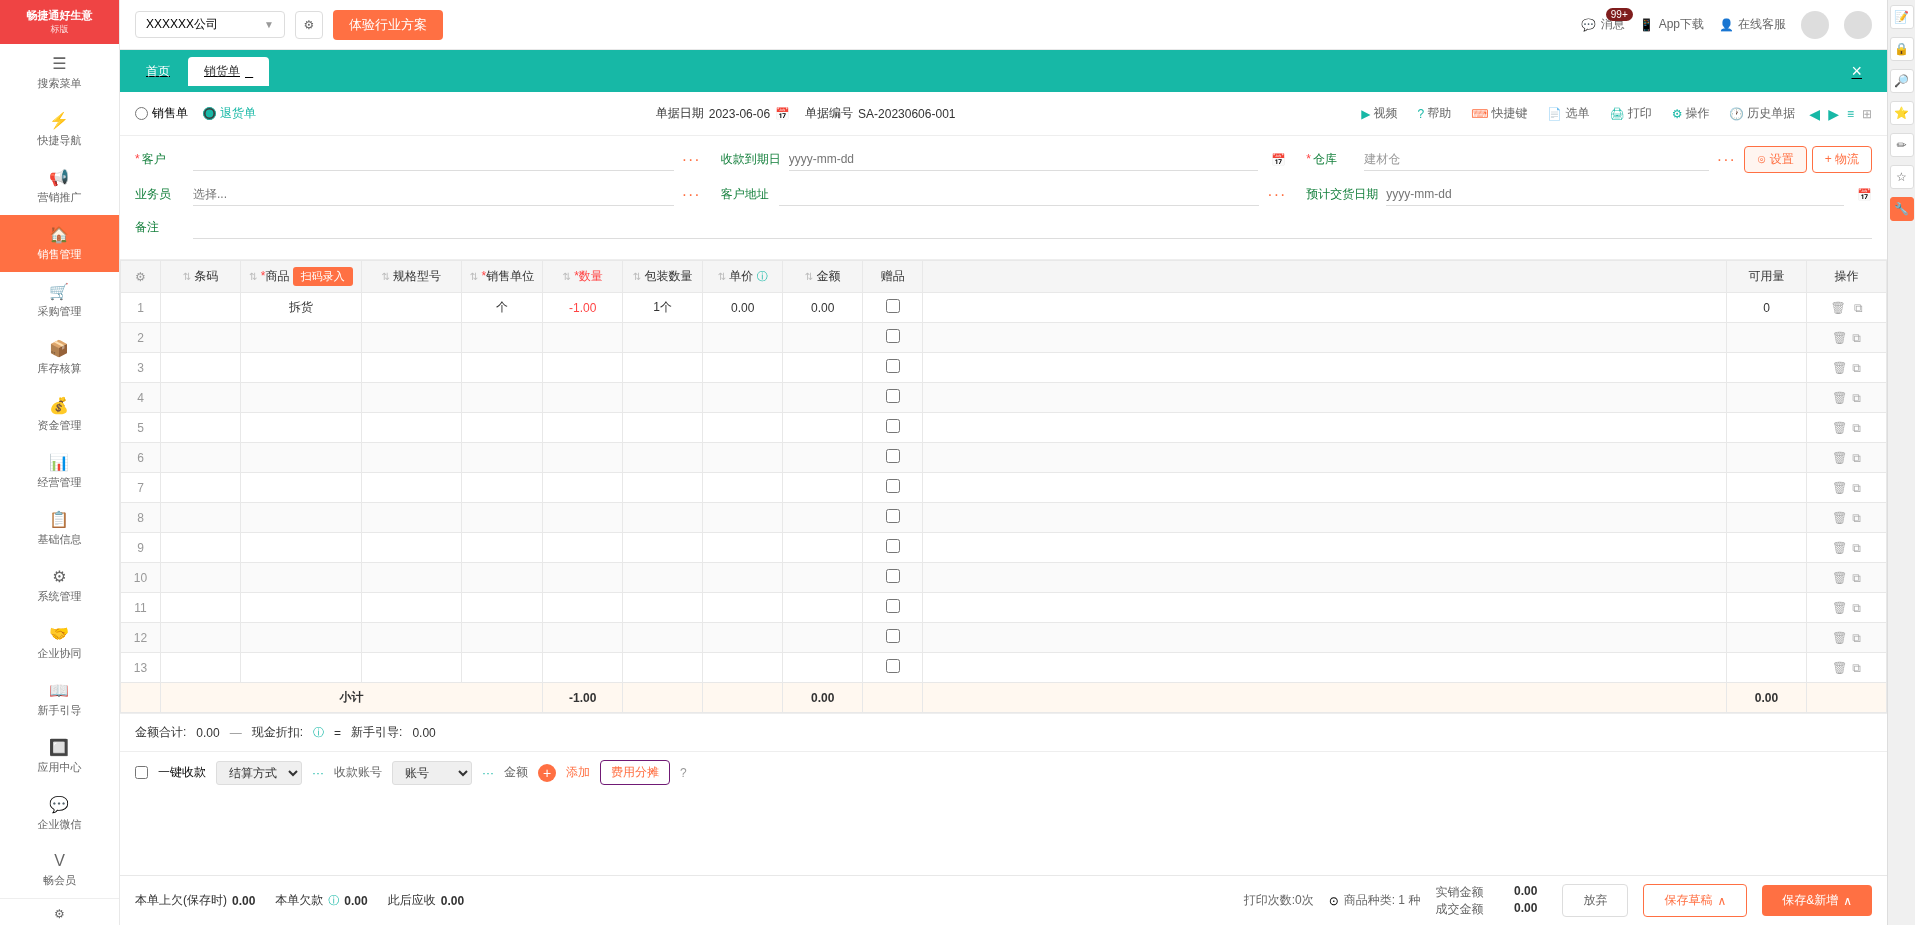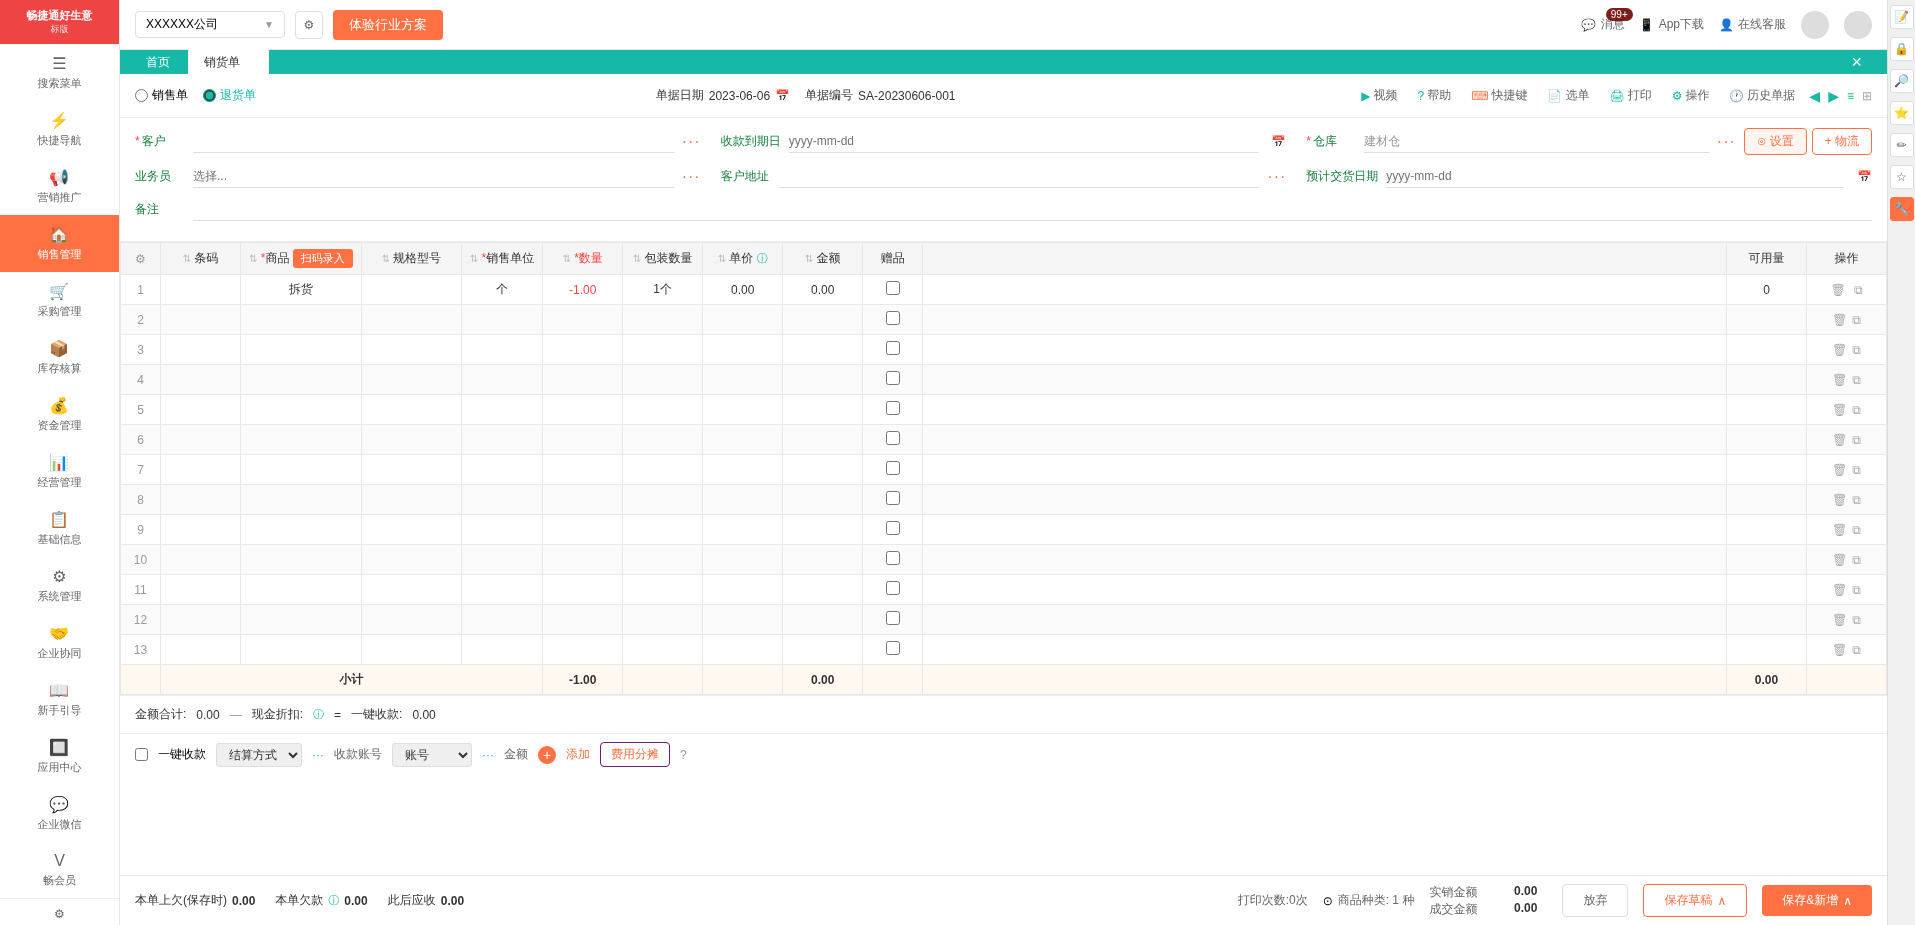--- a/index.html
+++ b/index.html
@@ -26,21 +26,21 @@
     .company-name { flex: 1; }
     .chevron-down { font-size: 10px; color: #999; }
     .settings-btn { width: 28px; height: 28px; border: 1px solid #ddd; border-radius: 4px; display: flex; align-items: center; justify-content: center; cursor: pointer; color: #666; }
     .trial-btn { background: #ff7043; color: #fff; border: none; border-radius: 4px; padding: 6px 16px; cursor: pointer; font-size: 13px; }
     .top-right { margin-left: auto; display: flex; align-items: center; gap: 15px; }
     .top-right-item { display: flex; align-items: center; gap: 4px; cursor: pointer; color: #666; font-size: 12px; position: relative; }
     .badge { background: #7f1d1d; color: #fff; border-radius: 10px; padding: 1px 5px; font-size: 10px; position: absolute; top: -8px; right: -8px; }
     .avatar { width: 28px; height: 28px; border-radius: 50%; background: #ddd; }
 
     
-    .tab-bar { height: 24px; background: #17b8a6; display: flex; align-items: center; padding: 0 10px; gap: 2px; }
+    .tab-bar { height: 42px; background: #17b8a6; display: flex; align-items: center; padding: 0 10px; gap: 2px; text-decoration: underline; }
     .tab-item { padding: 6px 16px; cursor: pointer; color: rgba(255,255,255,0.8); border-radius: 4px 4px 0 0; display: flex; align-items: center; gap: 5px; }
     .tab-item.active { background: #fff; color: #333; }
     .tab-close { font-size: 10px; cursor: pointer; color: #999; }
     .tab-home { color: #fff; }
 
     
     .content { flex: 1; overflow-y: auto; background: #fff; }
 
     
     .form-header { padding: 10px 15px; border-bottom: 1px solid #eee; display: flex; align-items: center; justify-content: space-between; }
@@ -106,21 +106,21 @@
     .help-icon { color: #999; cursor: pointer; }
 
     
     .bottom-bar { height: 50px; background: #fff; border-top: 1px solid #e8e8e8; display: flex; align-items: center; padding: 0 15px; gap: 20px; }
     .bottom-info { display: flex; gap: 20px; align-items: center; color: #333; }
     .bottom-info-item { display: flex; align-items: center; gap: 5px; }
     .btn-abandon { border: 1px solid #ddd; background: #fff; color: #666; border-radius: 4px; padding: 7px 20px; cursor: pointer; }
     .btn-save-draft { border: 1px solid #ff7043; background: #fff; color: #ff7043; border-radius: 4px; padding: 7px 20px; cursor: pointer; display: flex; align-items: center; gap: 5px; }
     .btn-save-new { background: #ff7043; color: #fff; border: none; border-radius: 4px; padding: 7px 20px; cursor: pointer; display: flex; align-items: center; gap: 5px; }
     .amounts-summary { display: flex; flex-direction: column; align-items: flex-end; margin-right: 10px; }
-    .amount-line { display: flex; gap: 10px; color: #333; font-size: 12px; }
+    .amount-line { display: flex; gap: 4px; color: #333; font-size: 12px; }
     .amount-label { color: #666; }
     .amount-value { font-weight: bold; min-width: 50px; text-align: right; }
 
     
     .right-panel { width: 28px; background: #f0f0f0; display: flex; flex-direction: column; align-items: center; padding: 5px 0; gap: 8px; border-left: 1px solid #ddd; }
     .right-panel-icon { width: 24px; height: 24px; border-radius: 3px; background: #fff; border: 1px solid #ddd; display: flex; align-items: center; justify-content: center; cursor: pointer; color: #666; font-size: 12px; }
     .right-panel-icon.active { background: #ff7043; color: #fff; border-color: #ff7043; }
 
     .info-icon { color: #17b8a6; font-size: 11px; cursor: pointer; }
     .nav-arrow { color: #17b8a6; cursor: pointer; font-size: 14px; }
@@ -616,21 +616,21 @@
       </table>
     </div>
 
     <div class="calc-area">
       <span>金额合计:</span>
       <span>0.00</span>
       <span style="color:#999;">—</span>
       <span>现金折扣:</span>
       <span class="info-icon">ⓘ</span>
       <span>=</span>
-      <span>一键收款:</span>
+      <span>新手引导:</span>
       <span>0.00</span>
     </div>
 
     <div class="payment-row">
       <input type="checkbox" class="payment-checkbox" style="">
       <span>一键收款</span>
       <select class="payment-select">
         <option>结算方式</option>
       </select>
       <span class="payment-dots">···</span>

